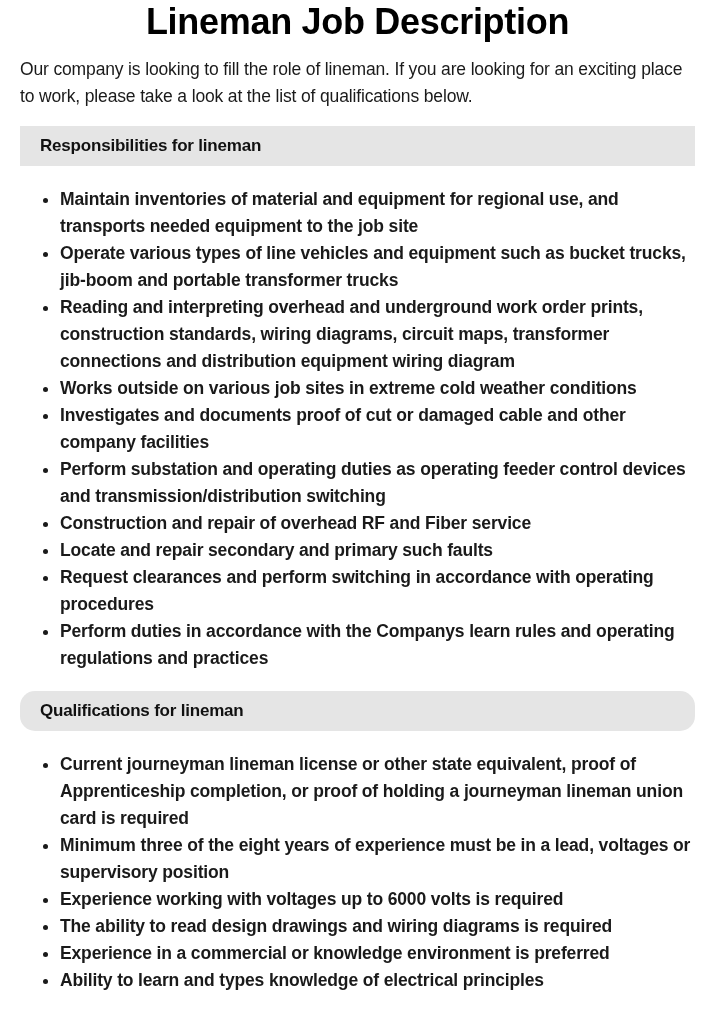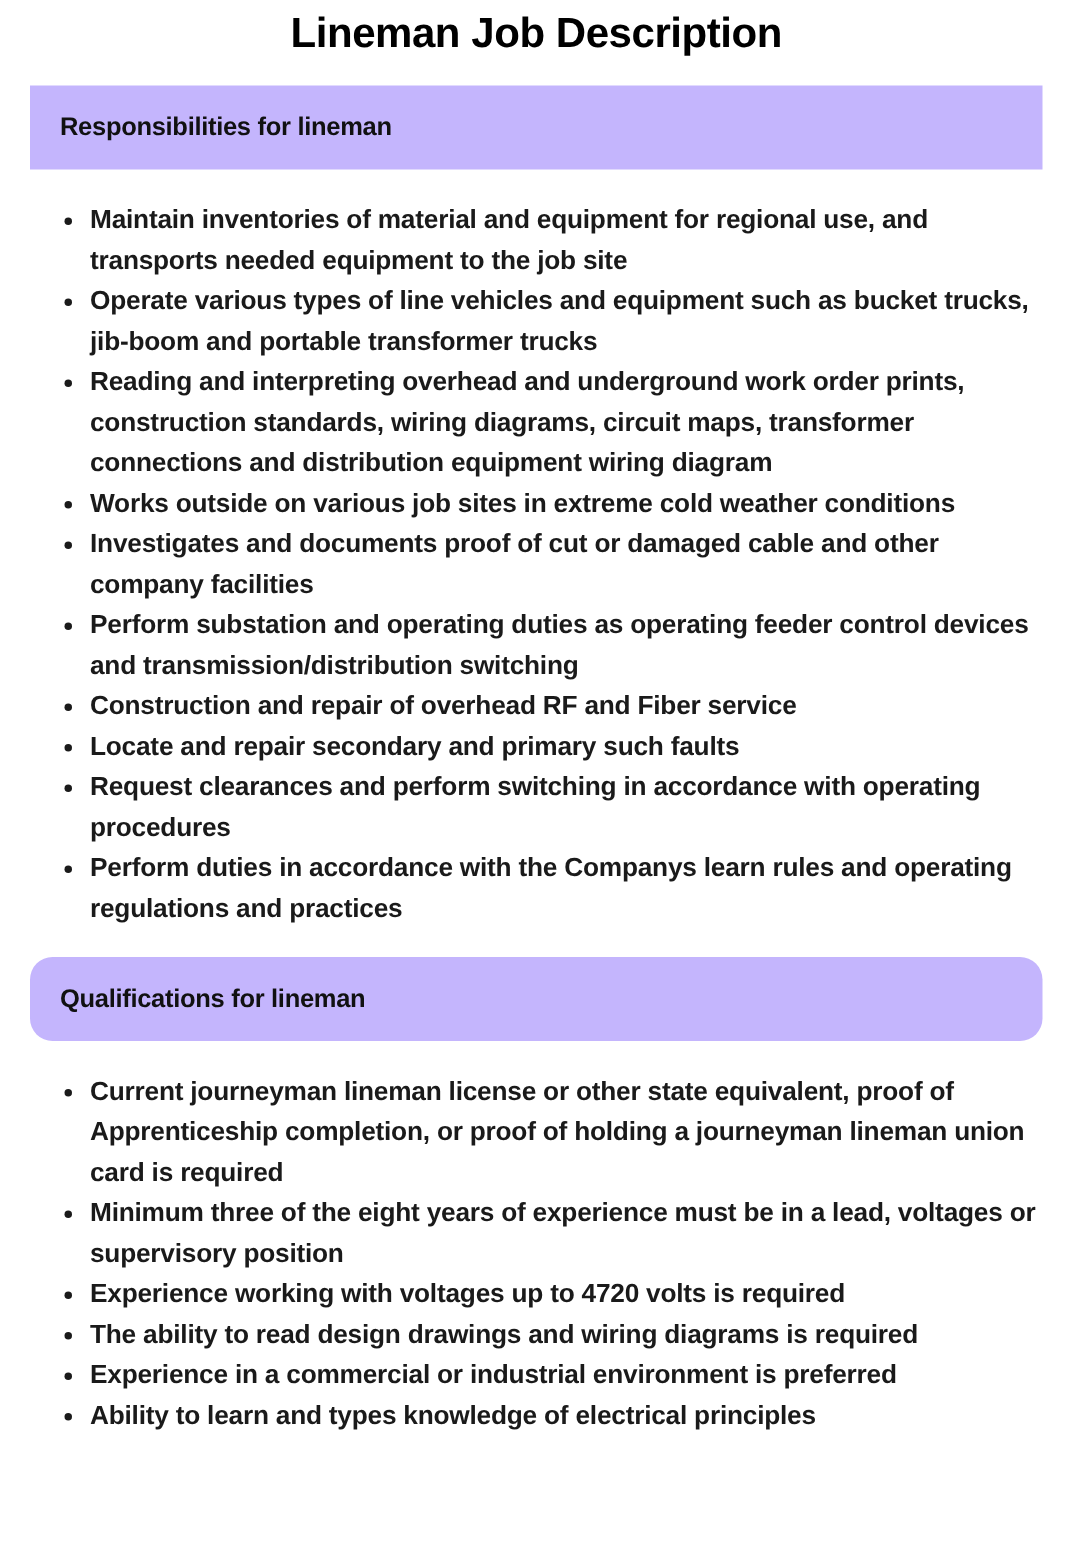--- a/index.html
+++ b/index.html
@@ -5,68 +5,69 @@
   html, body { margin: 0; padding: 0; background: #ffffff; }
   body {
     width: 720px; height: 1030px; overflow: hidden;
     font-family: "Liberation Sans", sans-serif;
     color: #1a1a1a;
   }
   .page { padding: 0 25px 0 20px; }
   h1 {
     margin: 0; padding-top: 3px;
     text-align: center;
-    font-size: 28px; line-height: 38px; font-weight: bold;
+    font-size: 36px; line-height: 38px; font-weight: bold;
     color: #000; letter-spacing: -0.3px;
   }
   .intro {
     margin: 15px 0 0 0;
     font-size: 17.5px; line-height: 27px;
     letter-spacing: -0.15px;
   }
   .section-header {
     margin-top: 16px;
-    background: #c4b5fd;
-    height: 56px;
+    background: #e5e5e5;
+    height: 40px;
     display: flex; align-items: center;
     padding-left: 20px;
     font-size: 17px; font-weight: bold;
     color: #111; letter-spacing: -0.2px;
   }
   ul {
     margin: 20px 0 0 0; padding: 0 0 0 40px;
     font-size: 17.5px; line-height: 27px;
     letter-spacing: -0.15px;
   }
   ul li { margin: 0; padding: 0; font-weight: bold; }
   ul.resp li, ul.qual li { list-style: disc; }
   .section-header.second { margin-top: 19px; border-radius: 15px; }
 </style>
 </head>
 <body>
 
 <div class="page">
   <h1>Lineman Job Description</h1>
+  <p class="intro">Our company is looking to fill the role of lineman. If you are looking for an exciting place to work, please take a look at the list of qualifications below.</p>
 
   <div class="section-header">Responsibilities for lineman</div>
   <ul class="resp">
     <li>Maintain inventories of material and equipment for regional use, and transports needed equipment to the job site</li>
     <li>Operate various types of line vehicles and equipment such as bucket trucks, jib-boom and portable transformer trucks</li>
     <li>Reading and interpreting overhead and underground work order prints, construction standards, wiring diagrams, circuit maps, transformer connections and distribution equipment wiring diagram</li>
     <li>Works outside on various job sites in extreme cold weather conditions</li>
     <li>Investigates and documents proof of cut or damaged cable and other company facilities</li>
     <li>Perform substation and operating duties as operating feeder control devices and transmission/distribution switching</li>
     <li>Construction and repair of overhead RF and Fiber service</li>
     <li>Locate and repair secondary and primary such faults</li>
     <li>Request clearances and perform switching in accordance with operating procedures</li>
     <li>Perform duties in accordance with the Companys learn rules and operating regulations and practices</li>
   </ul>
 
   <div class="section-header second">Qualifications for lineman</div>
   <ul class="qual">
     <li>Current journeyman lineman license or other state equivalent, proof of Apprenticeship completion, or proof of holding a journeyman lineman union card is required</li>
     <li>Minimum three of the eight years of experience must be in a lead, voltages or supervisory position</li>
-    <li>Experience working with voltages up to 4720 volts is required</li>
+    <li>Experience working with voltages up to 6000 volts is required</li>
     <li>The ability to read design drawings and wiring diagrams is required</li>
-    <li>Experience in a commercial or industrial environment is preferred</li>
+    <li>Experience in a commercial or knowledge environment is preferred</li>
     <li>Ability to learn and types knowledge of electrical principles</li>
   </ul>
 </div>
 
 </body></html>

